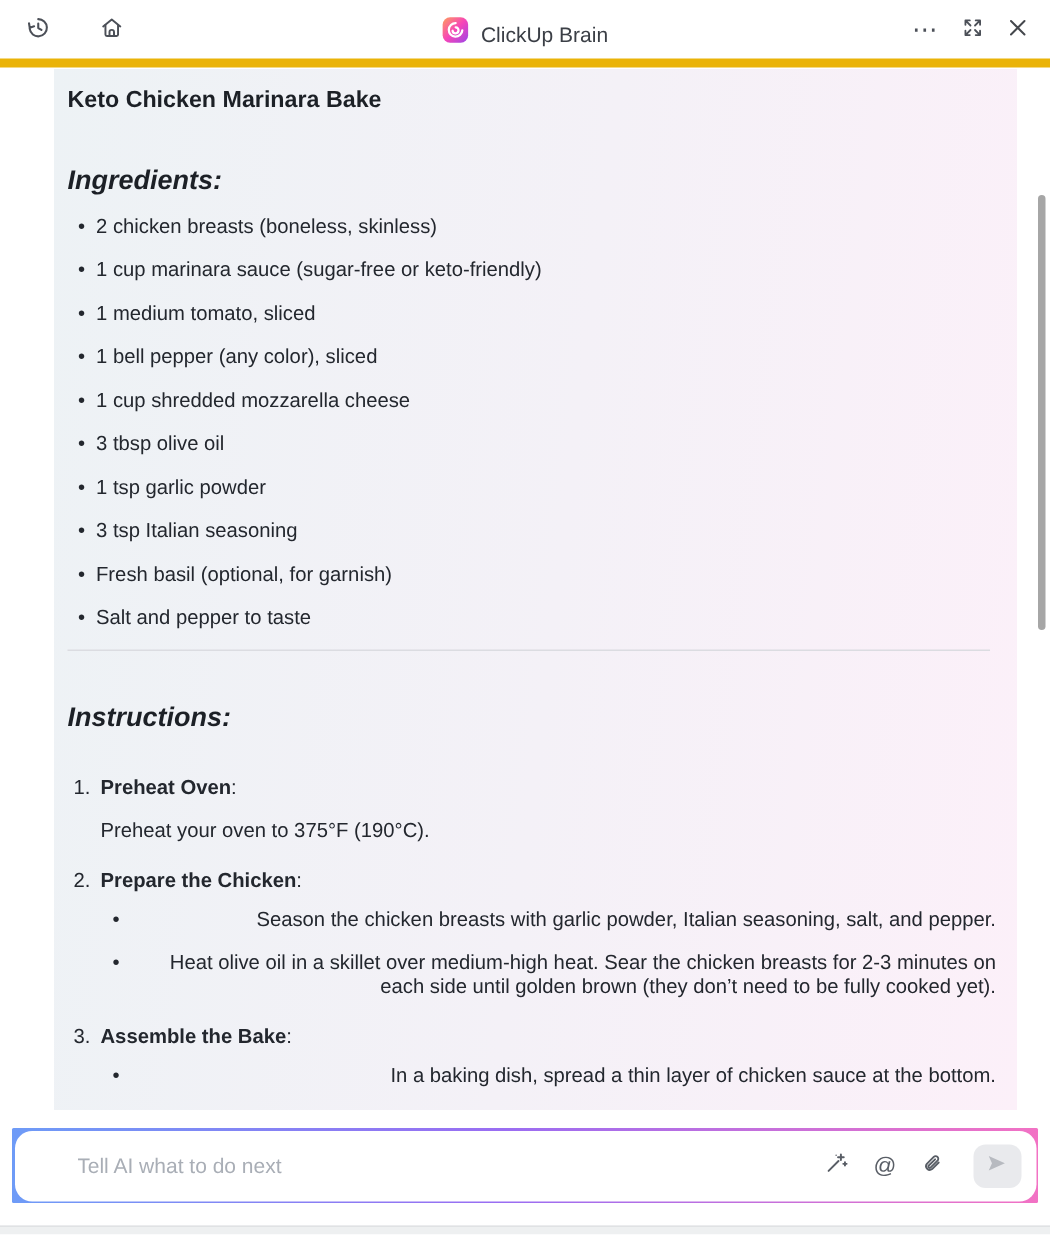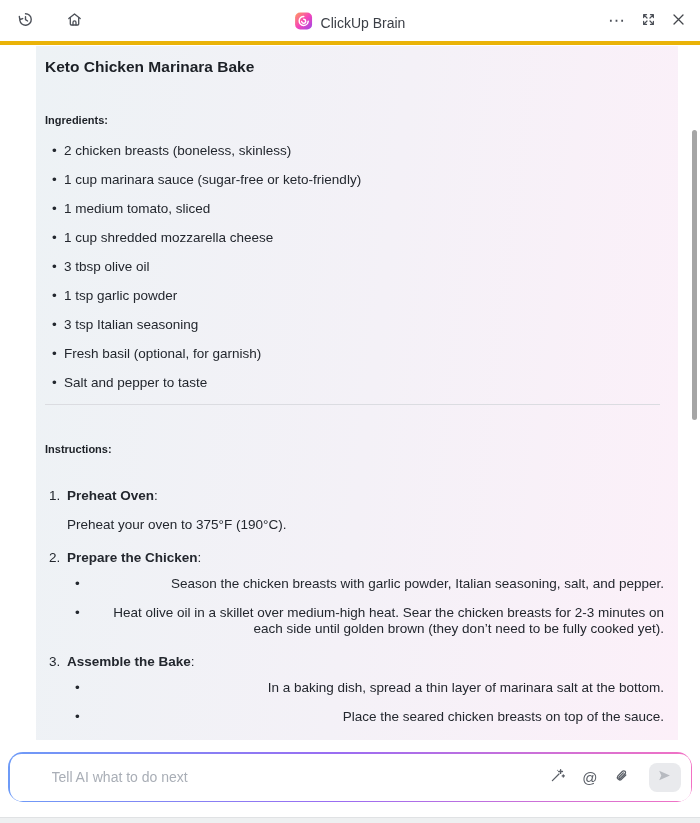--- a/index.html
+++ b/index.html
@@ -2,37 +2,37 @@
 <html><head>
 <meta charset="utf-8">
 <style>
   * { box-sizing: border-box; }
   html,body { margin:0; padding:0; width:700px; height:823px; overflow:hidden;
               background:#ffffff; font-family:"Liberation Sans", sans-serif; }
   .app { position:relative; width:700px; height:823px; background:#fff; }
 
   
   .topbar { position:absolute; left:0; top:0; width:700px; height:45px;
-            background:#fff; border-bottom:4px solid #eab308;
+            background:#fff; border-bottom:6px solid #eab308;
             display:flex; align-items:center; }
   .tb-left { display:flex; align-items:center; gap:32px; padding-left:17px; }
   .tb-right { margin-left:auto; display:flex; align-items:center; gap:15px; padding-right:14px; }
   .tb-center { position:absolute; left:50%; top:0; height:45px; transform:translateX(-50%);
                display:flex; align-items:center; gap:8px; }
   .tb-title { font-size:14px; color:#3b3f46; font-weight:500; }
   .icon-btn { background:none; border:none; padding:0; margin:0; cursor:pointer;
               display:flex; align-items:center; justify-content:center; color:#4c5058; }
   .more-glyph { font-size:17px; color:#4c5058; letter-spacing:1px; line-height:1; }
 
   
   .content { position:absolute; left:36px; top:46px; width:642px; height:694px;
              background:linear-gradient(97deg,#edf2f5 0%,#f4f1f7 52%,#fcf0f9 100%);
              overflow:hidden; padding:11px 14px 0 9px; color:#23272e; }
   .recipe-title { font-size:15.5px; line-height:19px; font-weight:700; margin:0; color:#1c2026; }
-  .section-heading { font-size:11px; line-height:17px; font-weight:700; margin:36px 0 0 0; color:#1c2026; }
+  .section-heading { font-size:18px; line-height:17px; font-weight:700; margin:36px 0 0 0; color:#1c2026;font-style:italic; }
 
   ul.ingredients { list-style:none; margin:14px 0 0 0; padding:0 0 0 7px;
                    font-size:13.5px; line-height:16px; }
   ul.ingredients li { position:relative; padding-left:12px; margin-bottom:13px; }
   ul.ingredients li::before { content:"•"; position:absolute; left:0; top:0; color:#23272e; }
 
   hr.divider { border:none; border-top:1px solid #dbdce1; margin:8px 4px 0 0; }
 
   .steps { margin-top:30px; font-size:13.5px; line-height:16px; }
   .step { display:flex; }
@@ -45,21 +45,21 @@
   ul.sub-list li { position:relative; padding-left:14px; margin-bottom:13px;text-align:right; }
   ul.sub-list li:last-child { margin-bottom:0; }
   ul.sub-list li::before { content:"•"; position:absolute; left:0; top:0; }
 
   
   .scroll-thumb { position:absolute; right:3px; top:130px; width:5px; height:290px;
                   border-radius:3px; background:#a6a6a6; }
 
   
   .composer { position:absolute; left:8px; top:752px; width:684px; height:50px;
-              border-radius:15px; padding:1.5px;
+              border-radius:1px; padding:1.5px;
               background:linear-gradient(90deg,#6e9bf7 0%,#9a6df2 48%,#f272c4 100%); }
   .composer-inner { width:100%; height:100%; background:#fff; border-radius:11.5px;
                     display:flex; align-items:center; padding:0 10px 0 40px; }
   .composer-input { flex:1; border:none; outline:none; font-size:14px; color:#30343a;
                     font-family:"Liberation Sans", sans-serif; background:transparent; }
   .composer-input::placeholder { color:#a9aeb6; }
   .composer-icons { display:flex; align-items:center; gap:16px; color:#595e66; }
   .at-glyph { font-size:15px; line-height:1; color:#595e66; }
   .send-btn { width:32px; height:29px; border-radius:8px; background:#e9eaed; border:none;
               display:flex; align-items:center; justify-content:center; margin-left:3px; cursor:default; }
@@ -137,20 +137,21 @@
   </header>
 
   <main class="content">
     <h1 class="recipe-title">Keto Chicken Marinara Bake</h1>
 
     <h2 class="section-heading">Ingredients:</h2>
     <ul class="ingredients">
         <li>2 chicken breasts (boneless, skinless)</li>
         <li>1 cup marinara sauce (sugar-free or keto-friendly)</li>
         <li>1 medium tomato, sliced</li>
+        <li>1 bell pepper (any color), sliced</li>
         <li>1 cup shredded mozzarella cheese</li>
         <li>3 tbsp olive oil</li>
         <li>1 tsp garlic powder</li>
         <li>3 tsp Italian seasoning</li>
         <li>Fresh basil (optional, for garnish)</li>
         <li>Salt and pepper to taste</li>
       </ul>
 
     <hr class="divider">
 
@@ -171,21 +172,21 @@
               <li>Season the chicken breasts with garlic powder, Italian seasoning, salt, and pepper.</li>
               <li>Heat olive oil in a skillet over medium-high heat. Sear the chicken breasts for 2-3 minutes on each side until golden brown (they don’t need to be fully cooked yet).</li>
             </ul>
           </div>
         </div>
         <div class="step">
           <span class="step-num">3.</span>
           <div class="step-body">
             <div class="step-head"><b>Assemble the Bake</b>:</div>
             <ul class="sub-list">
-              <li>In a baking dish, spread a thin layer of marinara salt at the bottom.</li>
+              <li>In a baking dish, spread a thin layer of chicken sauce at the bottom.</li>
               <li>Place the seared chicken breasts on top of the sauce.</li>
             </ul>
           </div>
         </div>
       </div>
   </main>
 
   <div class="scroll-thumb"></div>
 
   <footer class="composer">

